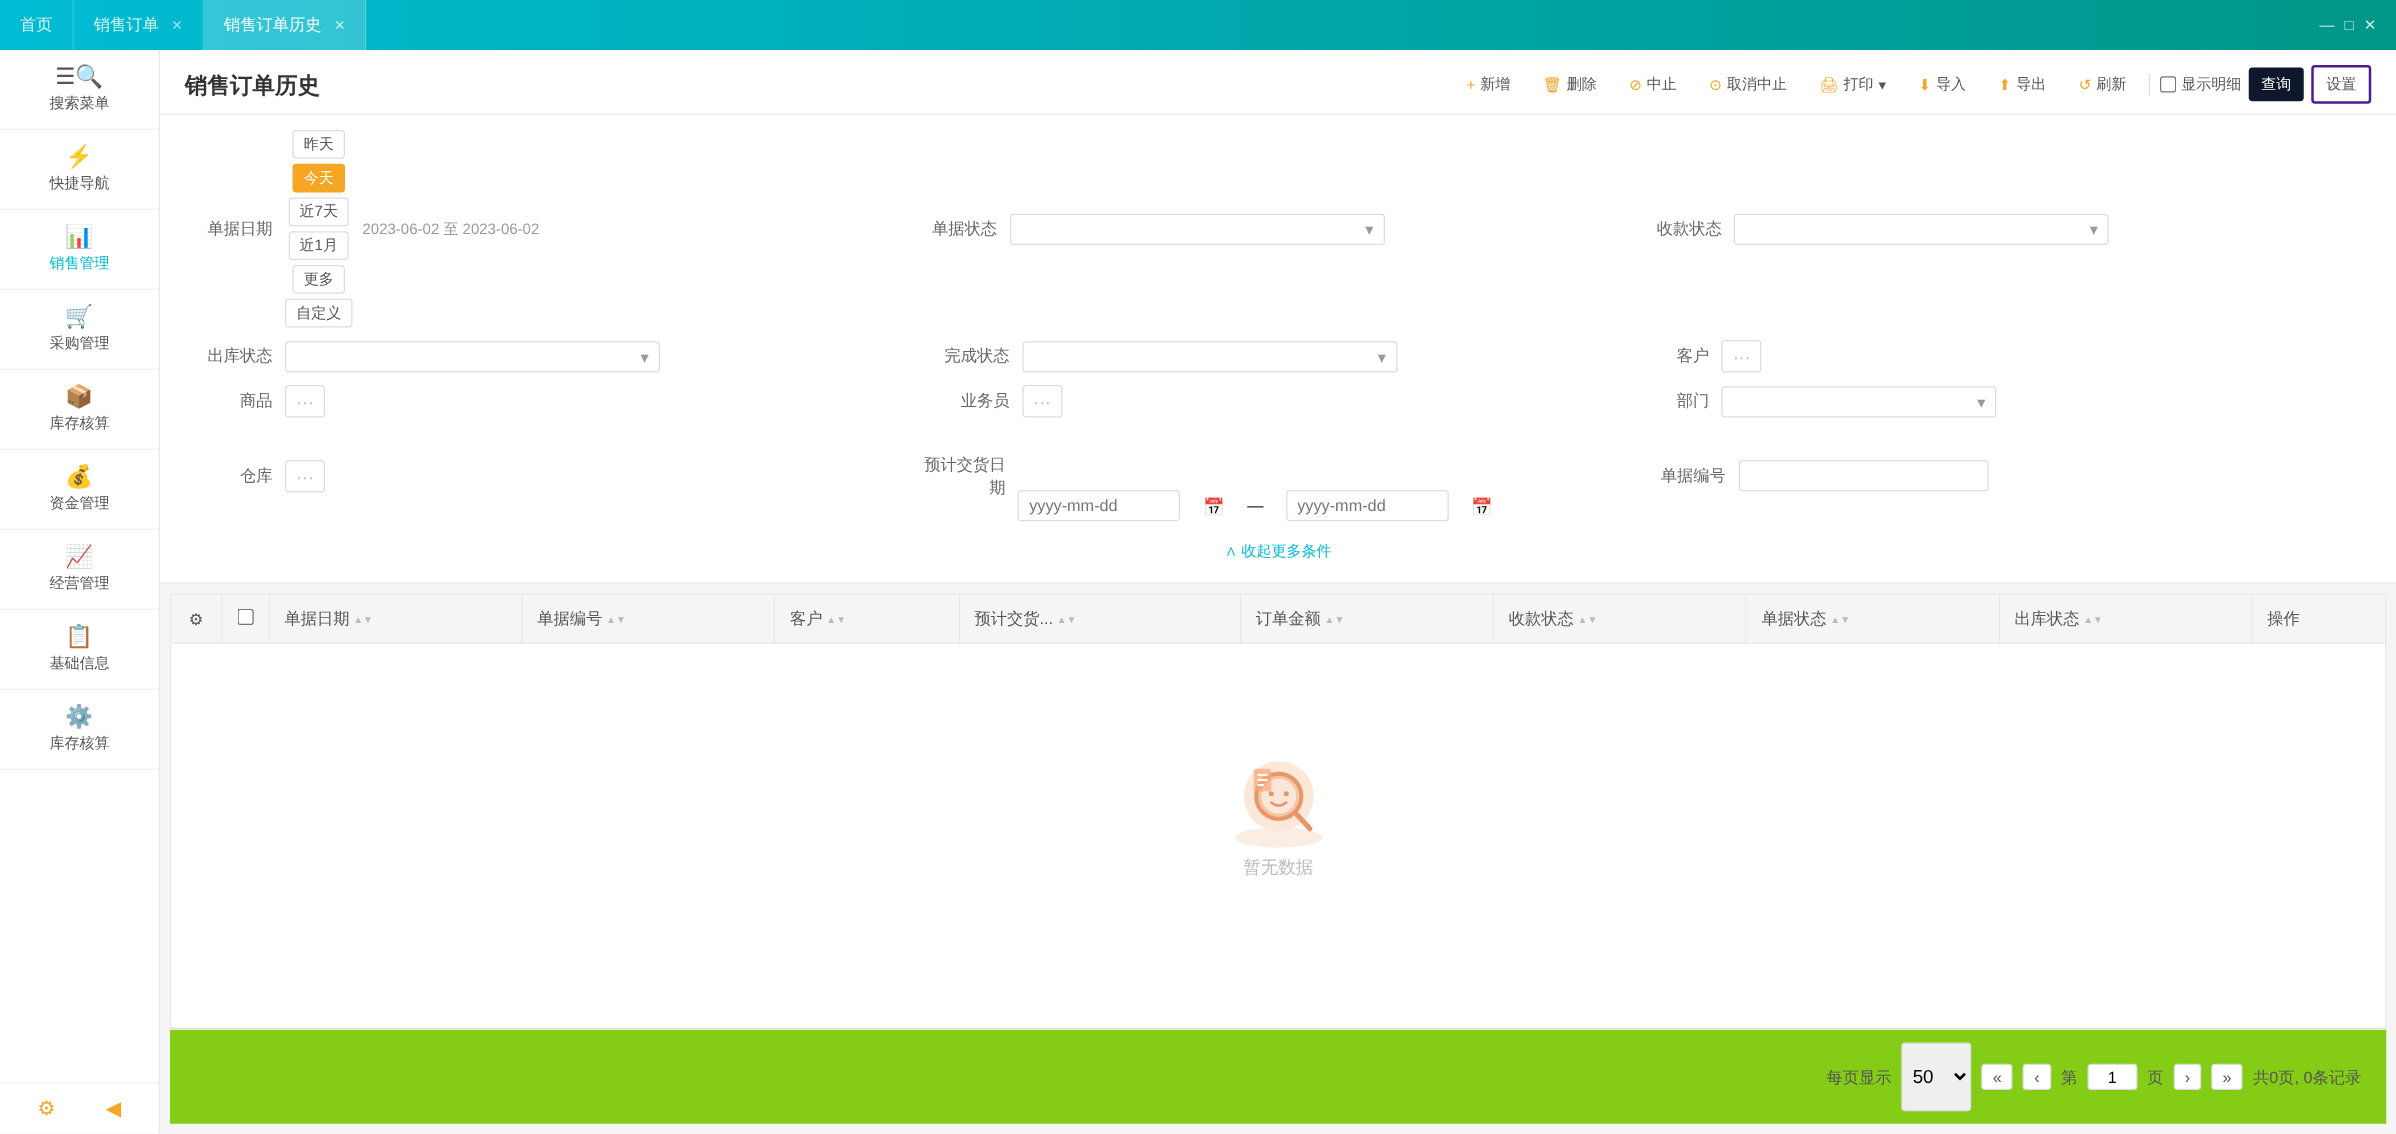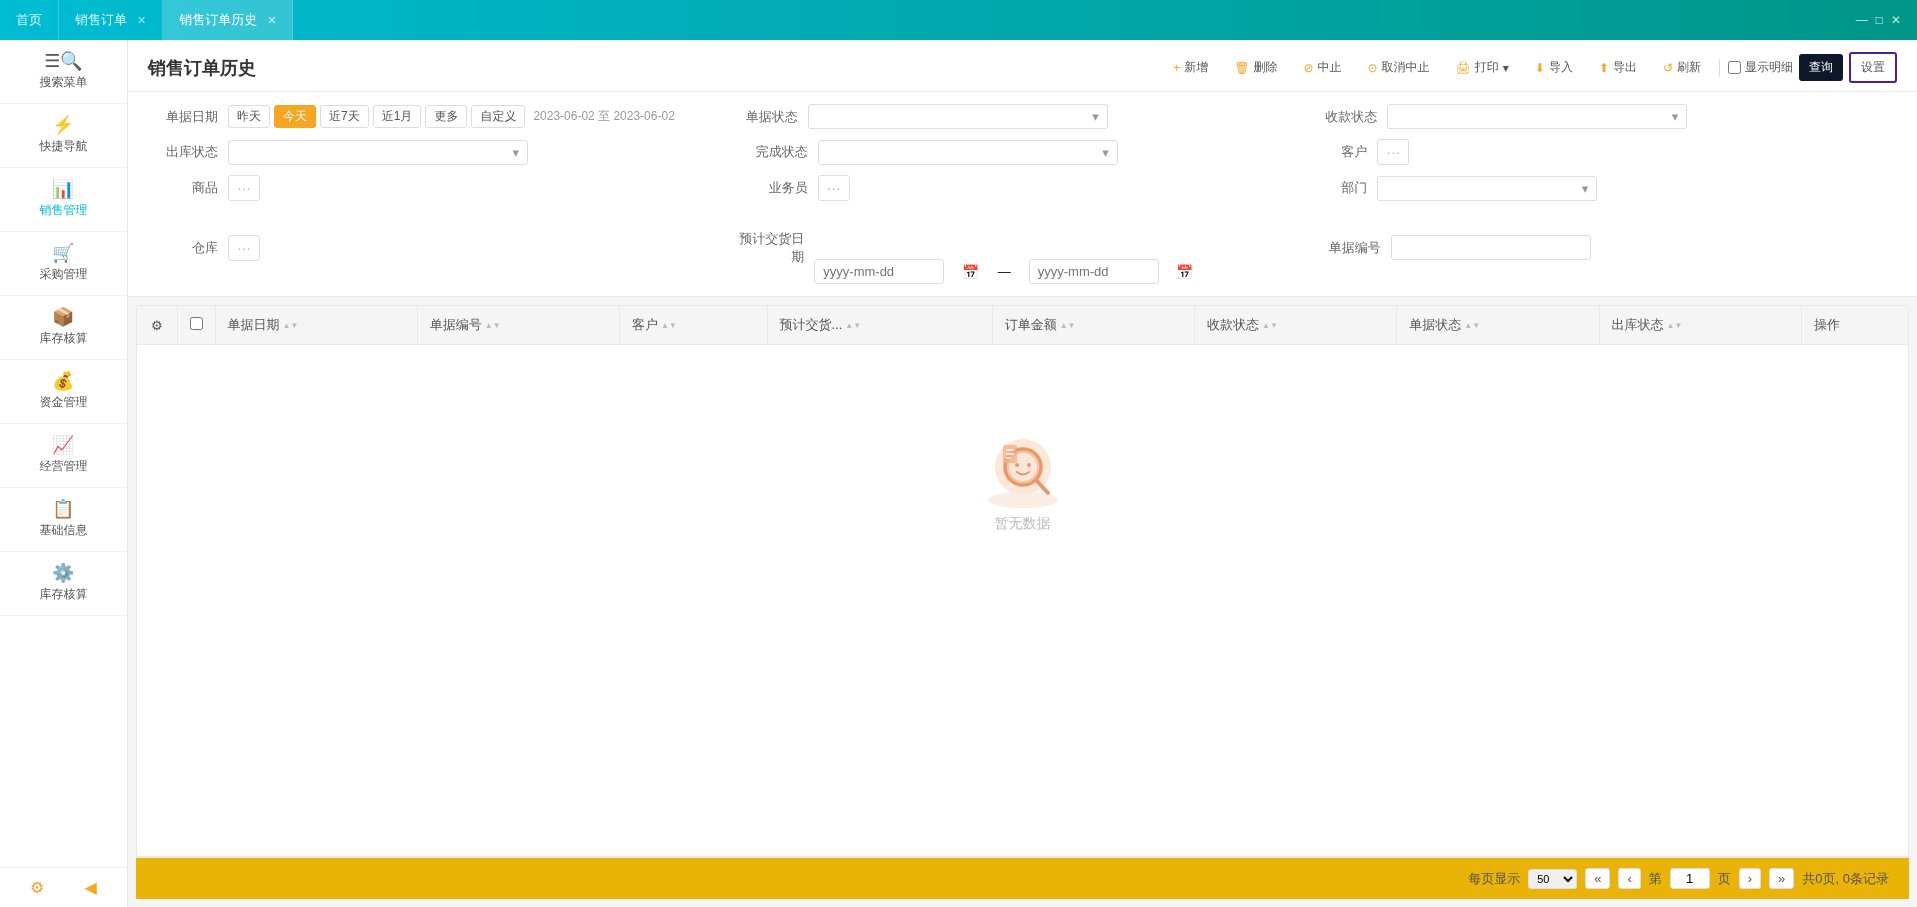--- a/index.html
+++ b/index.html
@@ -180,20 +180,21 @@
     .filter-control {
       display: flex;
       align-items: center;
       flex: 1;
       min-width: 0;
     }
     .date-btns {
       display: flex;
       align-items: center;
       gap: 4px;
+      flex-direction: column;
     }
     .date-btn {
       padding: 2px 8px;
       border: 1px solid #ddd;
       border-radius: 3px;
       background: #fff;
       color: #555;
       font-size: 12px;
       cursor: pointer;
     }
@@ -288,33 +289,33 @@
       padding: 80px 0;
       color: #bbb;
     }
 
     
     .pagination {
       display: flex;
       align-items: center;
       justify-content: flex-end;
       padding: 10px 20px;
-      background: #eab308;
+      background: #84cc16;
       border-top: 1px solid #e8e8e8;
       font-size: 13px;
       color: #555;
       flex-shrink: 0;
       gap: 8px;
       margin: 0 8px 8px 8px;
     }
     .pagination-select {
       border: 1px solid #ddd;
       border-radius: 3px;
-      padding: 2px 4px;
-      font-size: 11px;
+      padding: 17px 4px;
+      font-size: 15px;
     }
     .page-btn {
       border: 1px solid #ddd;
       border-radius: 3px;
       background: #fff;
       padding: 2px 8px;
       cursor: pointer;
       color: #555;
       font-size: 13px;
     }
@@ -530,20 +531,24 @@
           <span>—</span>
           <input class="filter-input" type="text" style="width: 130px;" placeholder="yyyy-mm-dd">
           <span class="date-cal-icon">📅</span>
         </div>
         <span class="filter-label" style="width:70px;">单据编号</span>
         <div class="filter-control">
           <input class="filter-input" type="text" style="width: 200px;">
         </div>
       </div>
 
+      <div class="collapse-more">
+        <span>∧</span>
+        <span>收起更多条件</span>
+      </div>
     </div>
 
     <div class="table-container">
       <table>
         <thead>
           <tr>
             <th class="settings-th">
               <span>⚙</span>
             </th>
             <th class="check-th">

